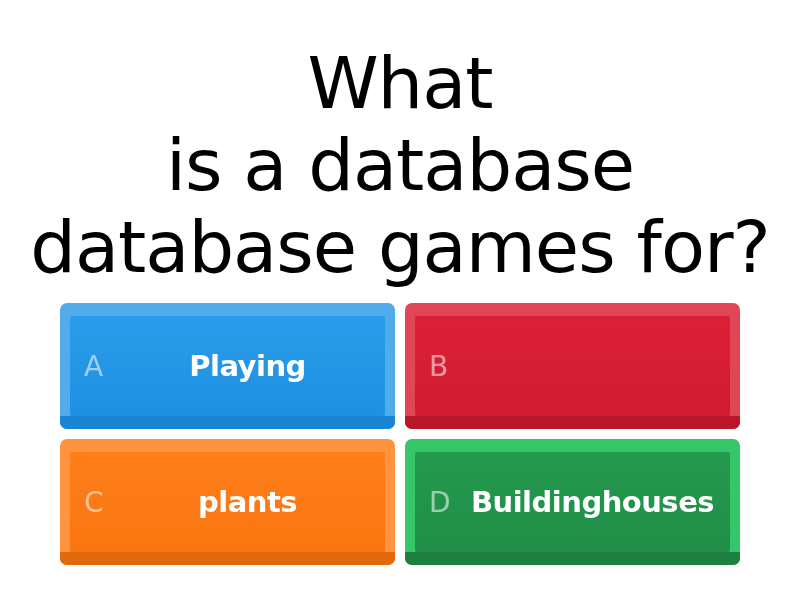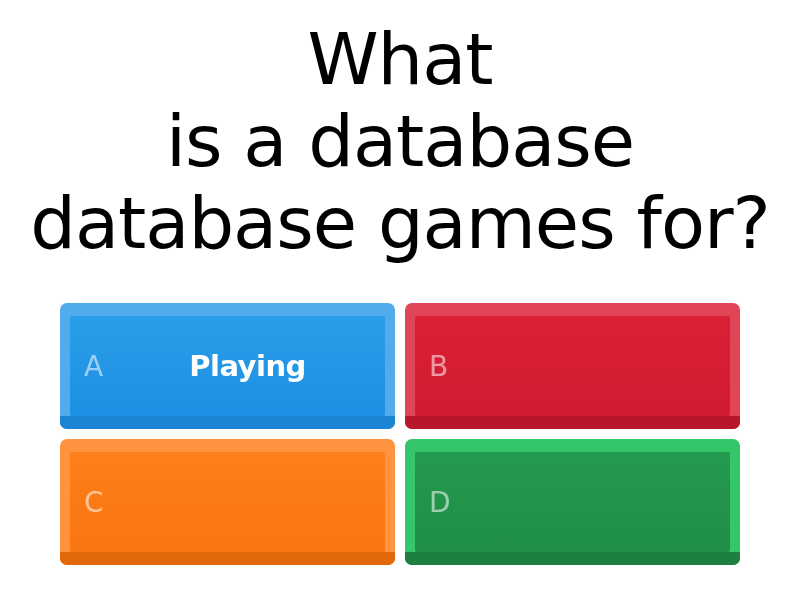--- a/index.html
+++ b/index.html
@@ -16,21 +16,21 @@
     width: 800px;
     height: 600px;
   }
   .question {
     position: absolute;
     left: 20px;
     top: 18px;
     width: 760px;
     height: 270px;
     display: flex;
-    align-items: flex-start;
+    align-items: flex-end;
     justify-content: center;
     text-align: center;
     color: #000;
     font-size: 72px;
     line-height: 82px;
     letter-spacing: -1px;
     font-weight: normal;
   }
   .question span { display: block; white-space: nowrap; }
 
@@ -138,23 +138,28 @@
       <div class="bevel-bottom"></div>
       <div class="face"></div>
       <div class="letter">B</div>
     </div>
 
     <div class="answer orange">
       <div class="bevel-bottom"></div>
       <div class="face"></div>
       <div class="letter">C</div>
       <div class="label">
+        <span>plants</span>
       </div>
     </div>
 
     <div class="answer green">
       <div class="bevel-bottom"></div>
       <div class="face"></div>
       <div class="letter">D</div>
+      <div class="label">
+        <span>Building</span>
+        <span>houses</span>
+      </div>
     </div>
 
   </div>
 </div>
 
 </body></html>

